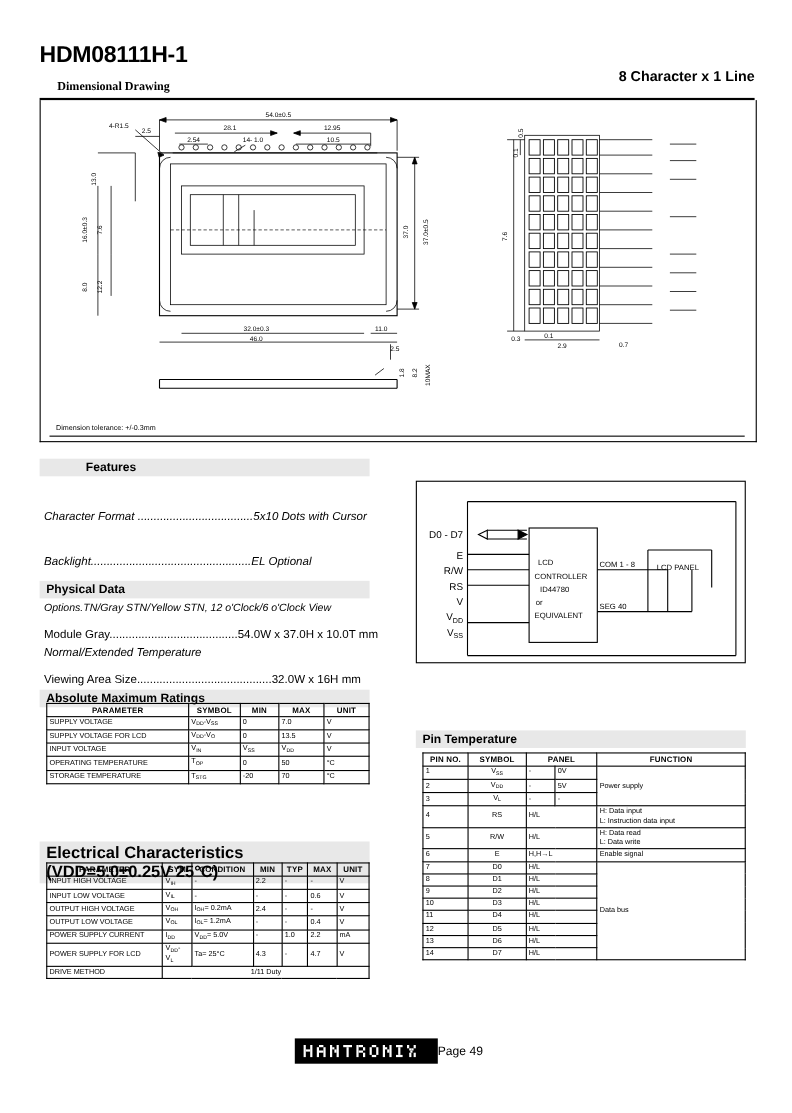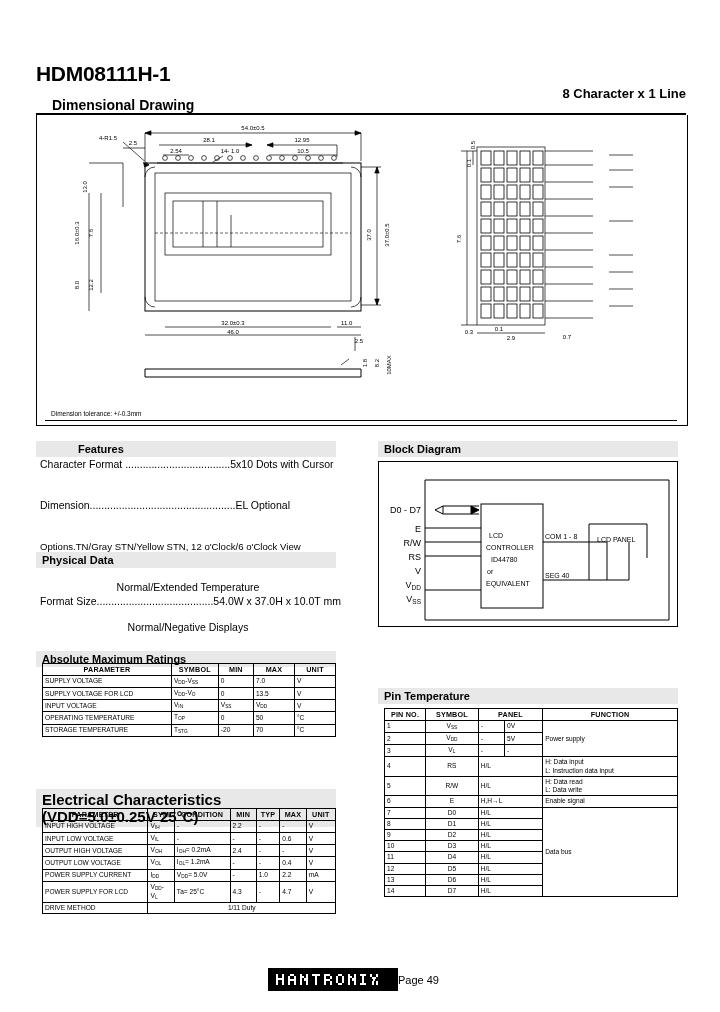--- a/index.html
+++ b/index.html
@@ -1,20 +1,20 @@
 <!DOCTYPE html>
 <html><head>
 <meta charset="utf-8">
 <style>
   html,body{margin:0;padding:0;background:#ffffff;}
   body{width:720px;height:1012px;font-family:"Liberation Sans",sans-serif;color:#000;position:relative;overflow:hidden;}
-  .page{position:absolute;left:0;top:0;width:720px;height:856px;margin-top:24px;}
+  .page{position:absolute;left:0;top:0;width:720px;height:856px;}
 
   .title{position:absolute;left:36px;top:38px;font-size:21px;font-weight:bold;letter-spacing:-0.3px;}
-  .subhead{position:absolute;left:52px;top:73px;font-size:14px;font-weight:bold;}
+  .subhead{position:absolute;left:52px;top:73px;font-size:11px;font-weight:bold;font-family:Liberation Serif, serif;}
   .charline{position:absolute;right:34px;top:62px;font-size:13px;font-weight:bold;}
   .hrule{position:absolute;left:36px;top:89px;width:650px;height:2px;background:#000;}
 
   
   .drawbox{position:absolute;left:36px;top:91px;width:650px;height:310px;border:1.5px solid #000;border-top:none;}
   .note{position:absolute;left:14px;bottom:8px;font-size:6.5px;}
   .noteline{position:absolute;left:8px;bottom:4px;width:632px;height:1px;background:#000;}
 
   svg.dwg{position:absolute;left:0;top:0;width:650px;height:310px;}
   svg.dwg text{font-family:"Liberation Sans",sans-serif;font-size:6px;fill:#000;}
@@ -25,21 +25,21 @@
 
   
   .sect{position:absolute;font-size:11px;font-weight:bold;background:#e8e8e8;padding:2px 0 2px 6px;box-sizing:border-box;}
   .sect::after{content:"";}
 
   .panel{position:absolute;}
 
   
   .lst{position:absolute;font-size:10.5px;line-height:13.6px;white-space:pre;}
   .lst div{display:block;}
-  .rightal{text-align:center;}
+  .rightal{text-align:left;}
 
   
   table.dt{border-collapse:collapse;font-size:6.6px;width:100%;}
   table.dt th,table.dt td{border:0.8px solid #000;padding:1px 2px;line-height:1.25;}
   table.dt th{font-weight:bold;text-align:center;font-size:7.2px;letter-spacing:0.2px;}
   td.c{text-align:center;}
   td.l{text-align:left;}
   sub{font-size:0.72em;vertical-align:-0.25em;}
 
   
@@ -293,31 +293,32 @@
       <text x="462" y="216" text-anchor="middle">0.1</text>
       <text x="474" y="225" text-anchor="middle">2.9</text>
       <text x="530" y="224" text-anchor="middle">0.7</text>
     </svg>
 
     <div class="noteline"></div>
     <div class="note">Dimension tolerance: +/-0.3mm</div>
   </div>
 
   <div class="sect" style="left:36px;top:417px;width:300px;padding-left:42px;">Features</div>
-  <div class="lst" style="left:40px;top:407px;width:296px;">
+  <div class="lst" style="left:40px;top:437px;width:296px;font-style:italic;">
     <div><span>Character Format</span><span> ....................................</span><span>5x10 Dots with Cursor</span></div>
-    <div><span>Dimension</span><span>..................................................</span><span>EL Optional</span></div>
+    <div><span>Backlight</span><span>..................................................</span><span>EL Optional</span></div>
     <div style="font-size:9.6px;"><span>Options.</span><span>TN/Gray STN/Yellow STN, 12 o'Clock/6 o'Clock View</span></div>
     <div class="rightal">Normal/Extended Temperature</div>
     <div class="rightal">Normal/Negative Displays</div>
   </div>
 
   <div class="sect" style="left:36px;top:528px;width:300px;">Physical Data</div>
   <div class="lst" style="left:40px;top:544px;width:296px;">
-    <div><span>Format Size</span><span>........................................</span><span>54.0W x 37.0H x 10.0T mm</span></div>
+    <div><span>Module Gray</span><span>........................................</span><span>54.0W x 37.0H x 10.0T mm</span></div>
+    <div><span>Viewing Area Size</span><span>..........................................</span><span>32.0W x 16H mm</span></div>
   </div>
 
   <div class="sect" style="left:36px;top:627px;width:300px;">Absolute Maximum Ratings</div>
   <div class="panel" style="left:42px;top:639px;width:294px;">
     <table class="dt">
       <thead>
         <tr>
           <th style="width:44%">PARAMETER</th>
           <th style="width:16%">SYMBOL</th>
           <th style="width:12%">MIN</th>
@@ -435,21 +436,20 @@
           <td class="l">V</td>
         </tr>
         <tr>
           <td class="l">DRIVE METHOD</td>
           <td class="c" colspan="6">1/11 Duty</td>
         </tr>
       </tbody>
     </table>
   </div>
 
-  <div class="sect" style="left:378px;top:417px;width:300px;">Block Diagram</div>
   <div class="bdframe" style="left:378px;top:437px;width:300px;height:166px;">
     <svg class="bd" viewBox="0 0 300 166" width="300" height="166">
 
       <g class="bl">
         <line x1="46" y1="18" x2="290" y2="18"></line>
         <line x1="46" y1="18" x2="46" y2="158"></line>
         <line x1="290" y1="18" x2="290" y2="158"></line>
         <line x1="46" y1="158" x2="290" y2="158"></line>
       </g>
 

